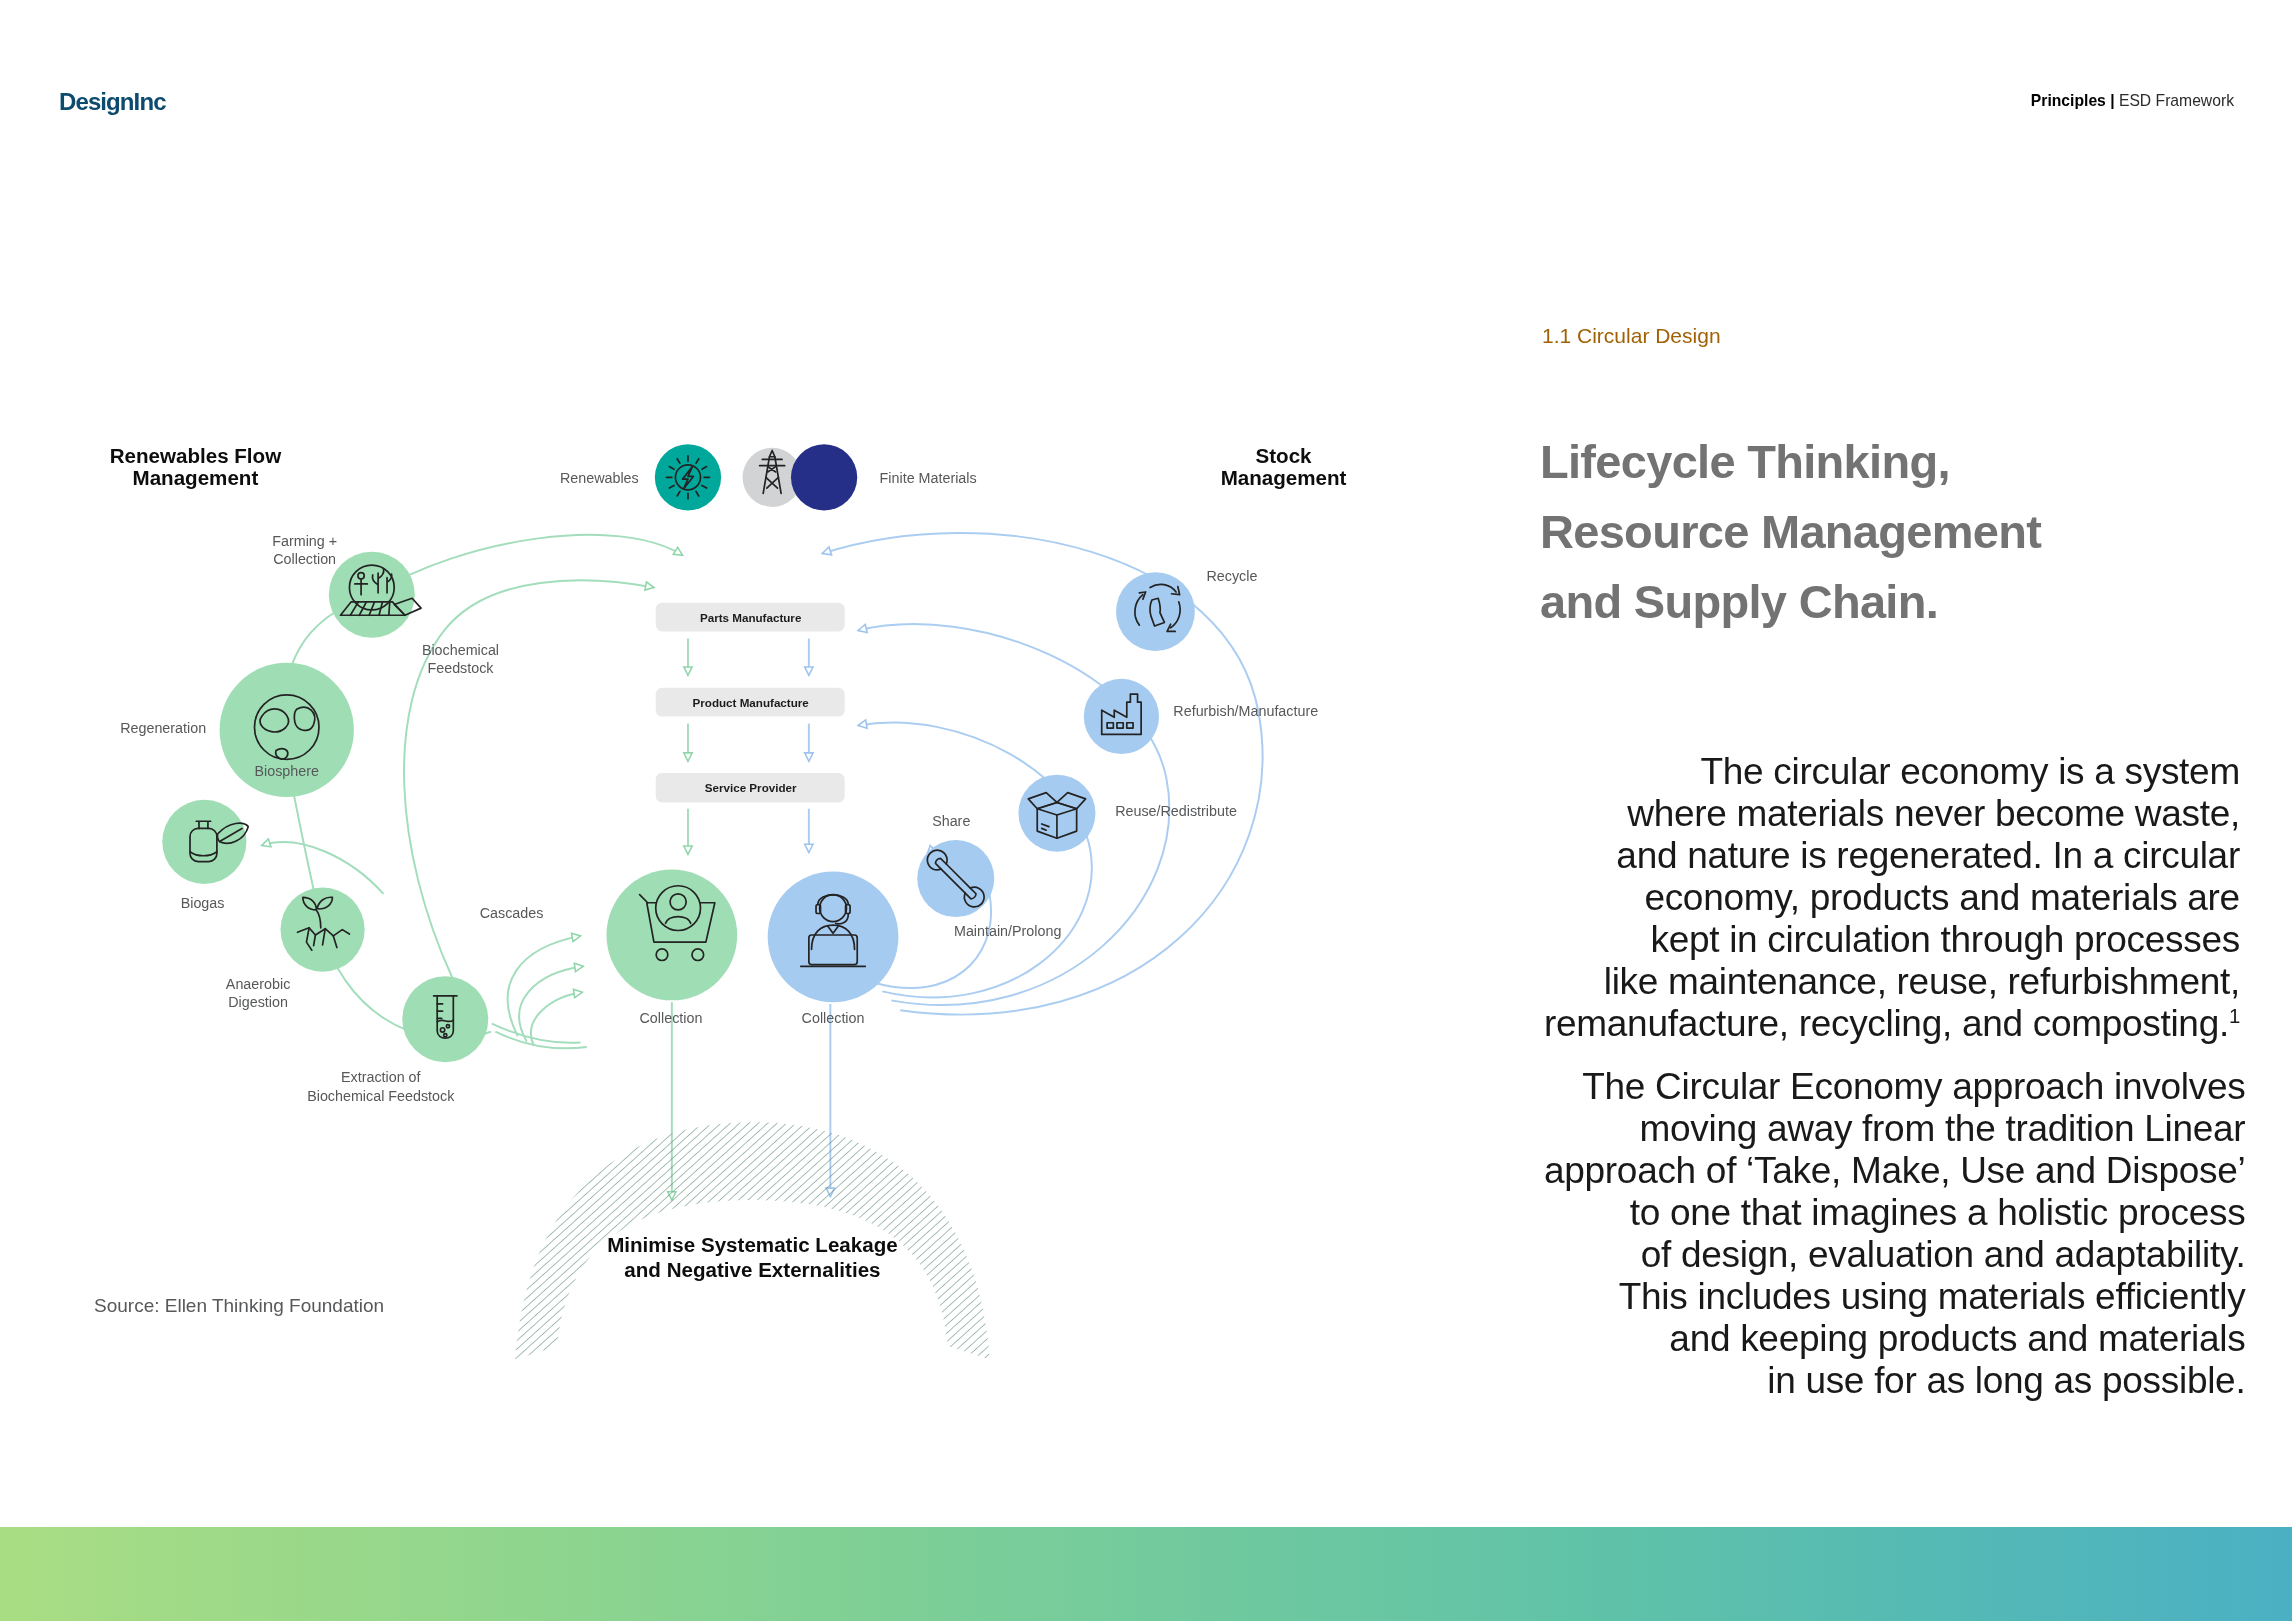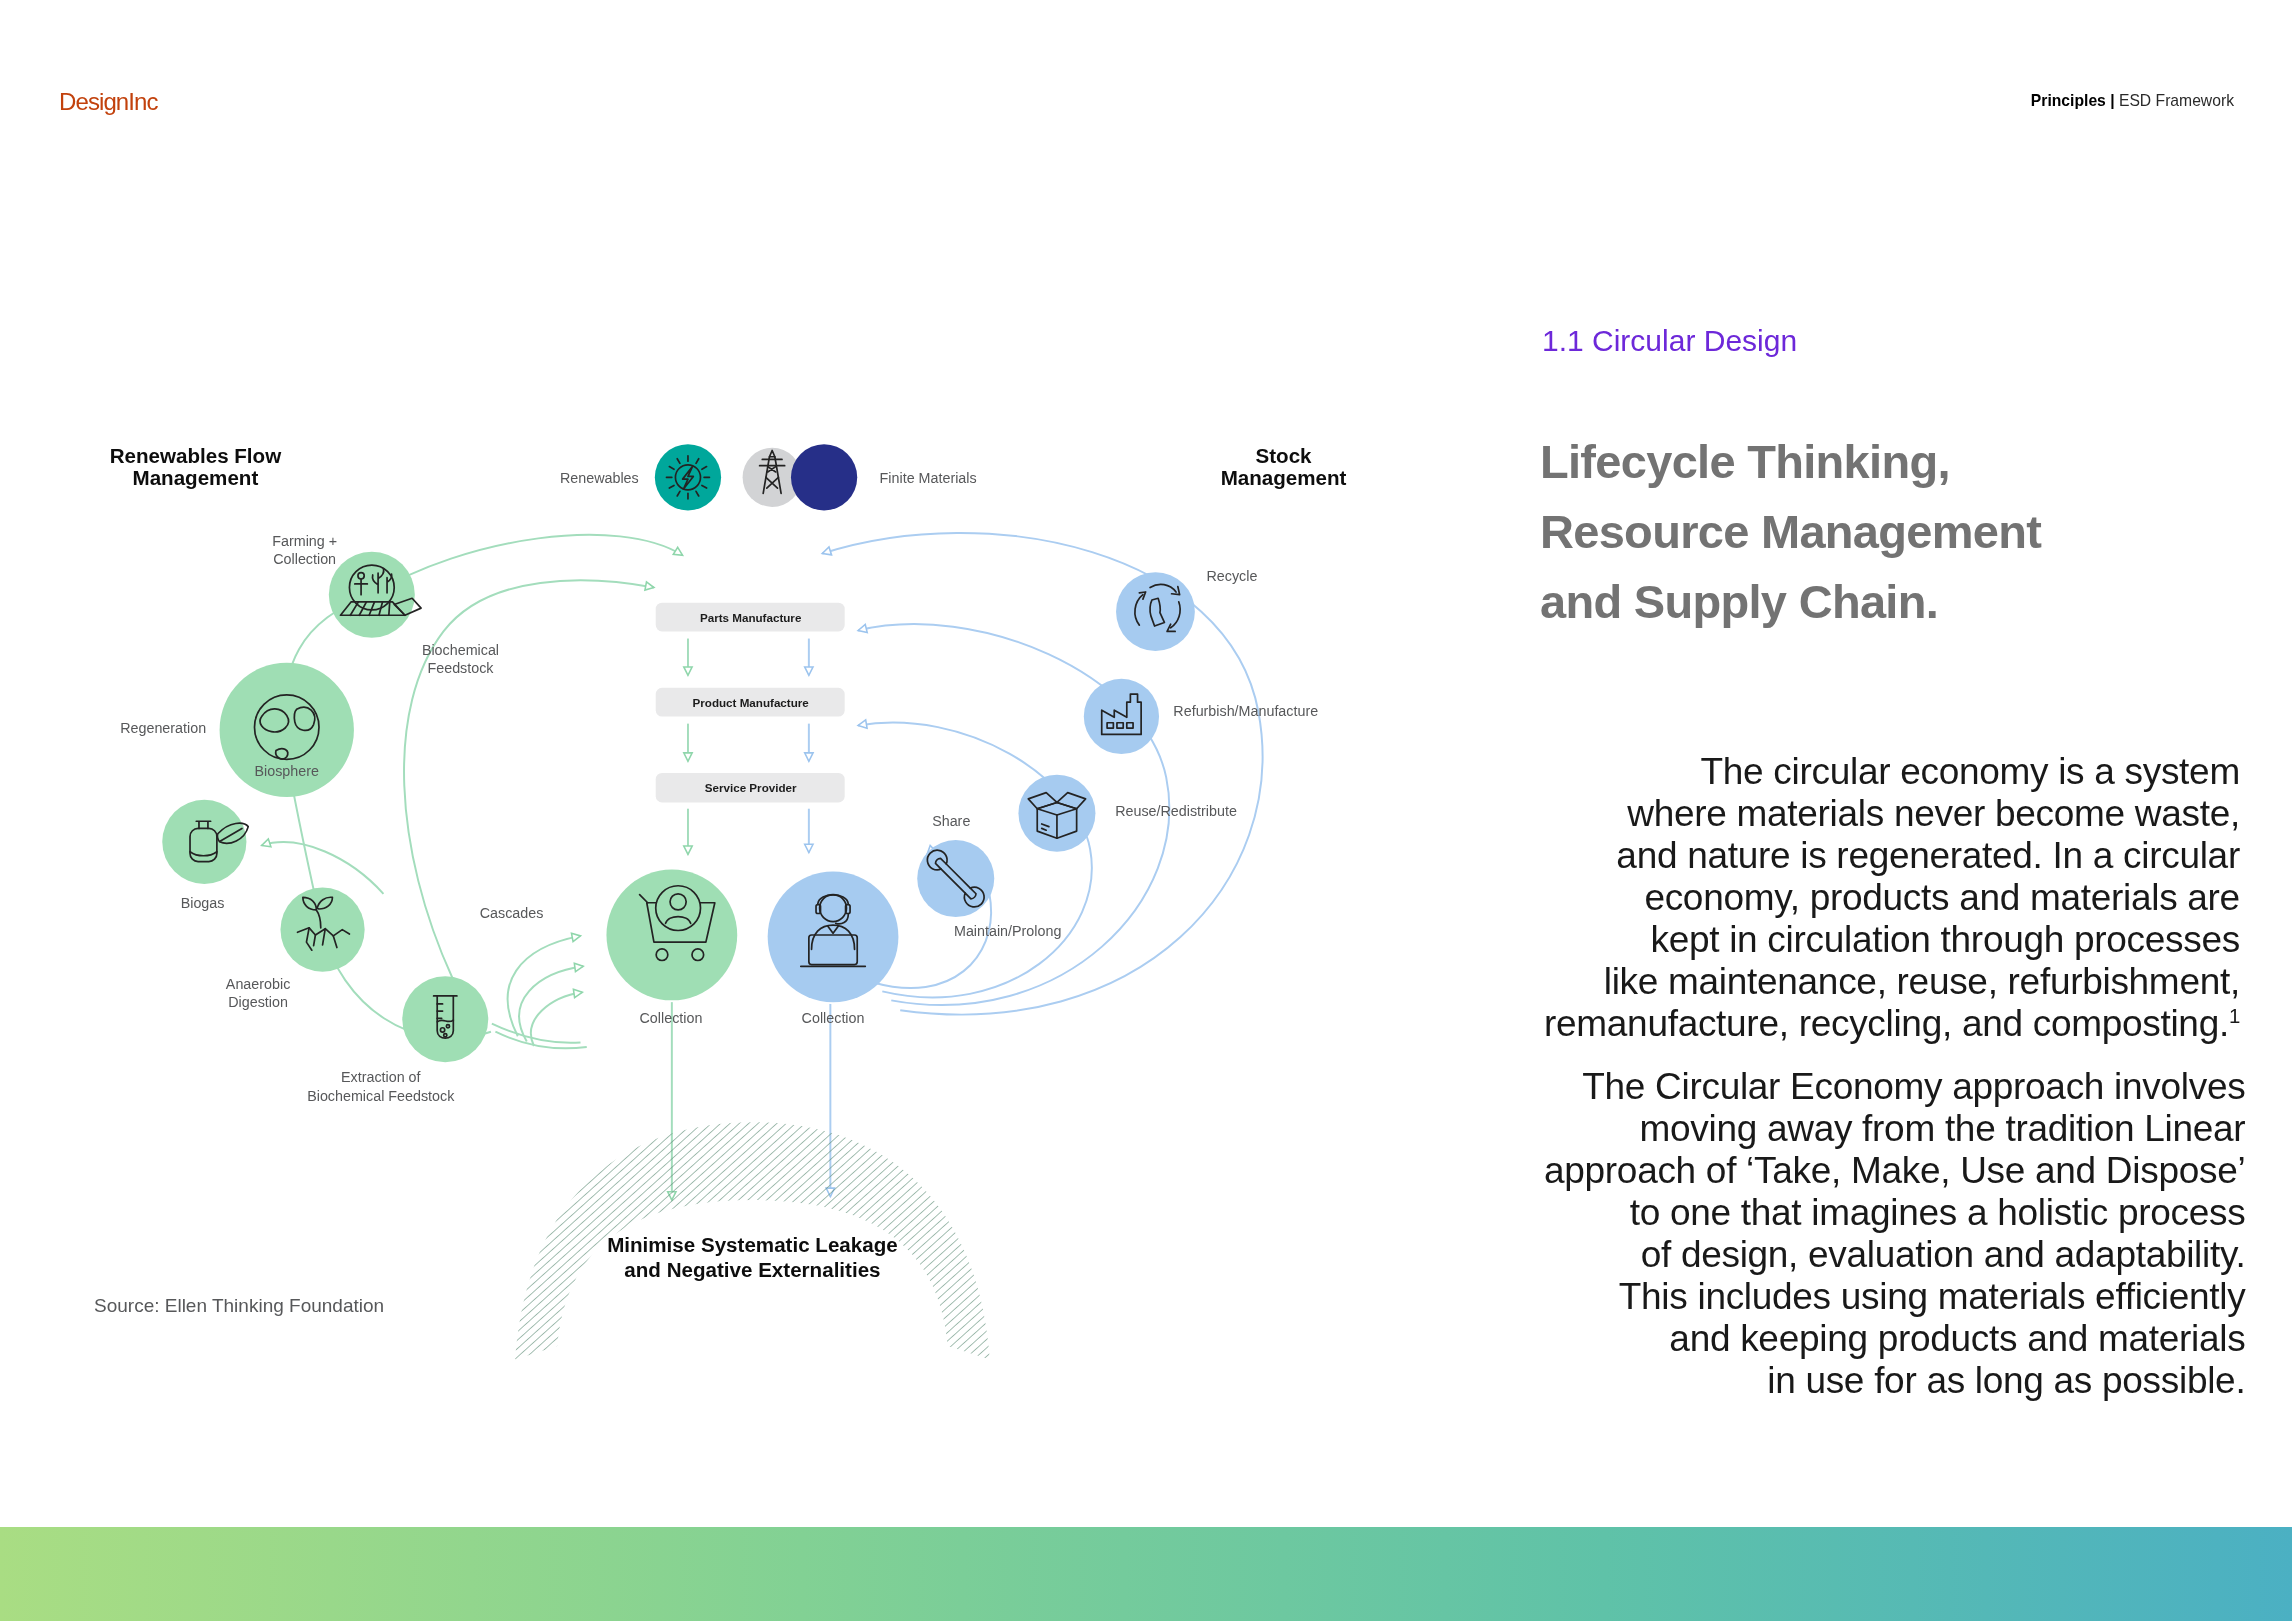--- a/index.html
+++ b/index.html
@@ -1,23 +1,23 @@
 <!DOCTYPE html>
 <html style="font-size:14.3px"><head>
 <meta charset="utf-8">
 <style>
   html,body{margin:0;padding:0;background:#fff;}
   .page{position:relative;width:2293px;height:1621px;background:#ffffff;overflow:hidden;
         font-family:"Liberation Sans",sans-serif;color:#1b1b1b;}
   
-  .logo{position:absolute;left:59px;top:88px;font-size:24px;font-weight:normal;letter-spacing:-0.9px;color:#c2410c;}
+  .logo{position:absolute;left:59px;top:88px;font-size:24px;font-weight:bold;letter-spacing:-0.9px;color:#0c4a6e;}
   .crumb{position:absolute;right:59px;top:92px;font-size:15.7px;color:#2a2a2a;}
   .crumb .b{font-weight:bold;color:#000;padding-left:48px;}
   
-  .kicker{position:absolute;left:1542px;top:324px;font-size:30px;color:#6d28d9;}
+  .kicker{position:absolute;left:1542px;top:324px;font-size:21px;color:#a16207;}
   .headline{position:absolute;left:1540px;top:427px;font-size:47px;line-height:70px;font-weight:bold;
             letter-spacing:-0.7px;color:#737373;}
   .para{position:absolute;left:1544px;font-size:37px;line-height:42px;letter-spacing:-0.3px;color:#191919;text-align:right;}
   .para1{top:751px;}
   .para2{top:1066px;}
   sup{font-size:55%;vertical-align:super;line-height:0;}
   
   .source{position:absolute;left:94px;top:1295px;font-size:19px;color:#57585a;}
   .gbar{position:absolute;left:0;bottom:0;width:2293px;height:94px;
         background:linear-gradient(90deg,#a9dd83 0%,#82d194 35%,#5fc2a8 70%,#4bb0c3 100%);}

